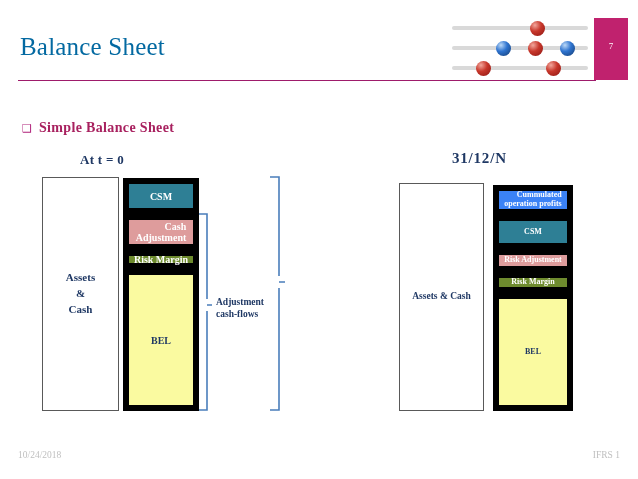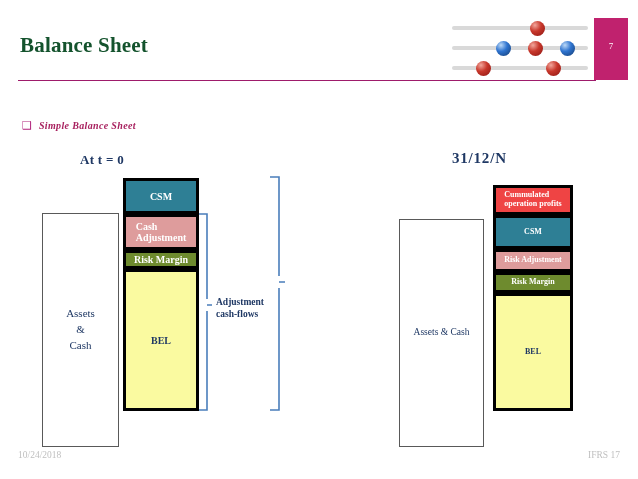--- a/index.html
+++ b/index.html
@@ -14,22 +14,22 @@
     -webkit-font-smoothing: antialiased;
   }
 
   
   #slide-header {
     position: absolute; left: 0; top: 0; width: 638px; height: 86px;
   }
   #page-title {
     position: absolute; left: 20px; top: 33px;
     font-family: "Liberation Serif", serif;
-    font-size: 21px; font-weight: 700;
-    color: #14532d; letter-spacing: 0.2px;
+    font-size: 25px; font-weight: 400;
+    color: #0369a1; letter-spacing: 0.2px;
     white-space: nowrap;
   }
   #title-rule {
     position: absolute; left: 18px; top: 80px; width: 578px; height: 1px;
     background: #9E1B6B;
   }
 
   
   #abacus { position: absolute; left: 452px; top: 20px; width: 136px; height: 56px; }
   .abacus-bar {
@@ -62,60 +62,60 @@
   
   #bullet-row {
     position: absolute; left: 22px; top: 120px;
     display: flex; align-items: center; gap: 7px;
   }
   #bullet-glyph {
     color: #B0217A; font-size: 11px; line-height: 1;
     font-family: "DejaVu Sans", sans-serif;
   }
   #bullet-text {
-    color: #A8215F; font-weight: bold; font-size: 10px;
-    font-family: "Liberation Serif", serif; letter-spacing: 0.35px; font-style: italic;
+    color: #A8215F; font-weight: bold; font-size: 14px;
+    font-family: "Liberation Serif", serif; letter-spacing: 0.35px;
   }
 
   
   #diagram { position: absolute; left: 0; top: 0; width: 638px; height: 479px; }
 
   .scenario-heading {
     position: absolute;
     color: #1F3864; font-weight: bold;
     font-family: "Liberation Serif", serif;
     white-space: nowrap;
   }
   #heading-left  { left: 80px;  top: 152px; font-size: 13px; letter-spacing: 0.3px; }
   #heading-right { left: 452px; top: 150px; font-size: 15px; letter-spacing: 0.8px; }
 
   
   .asset-box {
     position: absolute; box-sizing: border-box;
     background: #ffffff; border: 1px solid #595959;
     display: flex; align-items: center; justify-content: center;
-    color: #1F3864; font-weight: normal; text-align: center;
-    font-family: "Liberation Serif", serif; line-height: 1.45; margin-top: 36px;
+    color: #1F3864; font-weight: bold; text-align: center;
+    font-family: "Liberation Serif", serif; line-height: 1.45;
   }
   #asset-box-left  { left: 42px;  top: 177px; width: 77px;  height: 234px; font-size: 11px; }
   #asset-box-right { left: 399px; top: 183px; width: 85px;  height: 228px; font-size: 9.5px; }
 
   
   .stack {
     position: absolute; box-sizing: border-box;
   }
   #stack-left  { left: 123px; top: 178px; width: 76px; height: 233px; }
   #stack-right { left: 493px; top: 185px; width: 80px; height: 226px; }
 
   .stack-seg {
     position: absolute; box-sizing: border-box;
     display: flex; align-items: center; justify-content: center;
-    text-align: left; font-weight: bold; line-height: 1.1;
-    font-family: "Liberation Serif", serif;
-    border: 3px solid #000000;
+    text-align: right; font-weight: bold; line-height: 1.1;
+    font-family: "Liberation Serif", serif;
+    border: 6px solid #000000;
   }
   #stack-left  .stack-seg { width: 76px; left: 0; font-size: 10px; }
   #stack-right .stack-seg { width: 80px; left: 0; font-size: 8px; }
 
   
   #footer-date {
     position: absolute; left: 18px; top: 450px;
     color: #BFBFBF; font-size: 9.5px;
     font-family: "Liberation Serif", serif;
   }
@@ -175,33 +175,33 @@
       <div class="stack-seg" style="top: 0px; height: 36px; background: rgb(46, 127, 149); color: rgb(255, 255, 255); white-space: pre-line;">CSM</div>
       <div class="stack-seg" style="top: 36px; height: 36px; background: rgb(222, 156, 156); color: rgb(255, 255, 255); white-space: pre-line;">Cash
 Adjustment</div>
       <div class="stack-seg" style="top: 72px; height: 19px; background: rgb(110, 139, 46); color: rgb(255, 255, 255); white-space: pre-line;">Risk Margin</div>
       <div class="stack-seg" style="top: 91px; height: 142px; background: rgb(250, 250, 160); color: rgb(31, 56, 100); white-space: pre-line;">BEL</div>
     </div>
 
   <div class="asset-box" id="asset-box-right">Assets &amp; Cash</div>
 
   <div class="stack" id="stack-right">
-      <div class="stack-seg" style="top: 0px; height: 30px; background: #ef4444; color: rgb(255, 255, 255); white-space: pre-line;">Cummulated
+      <div class="stack-seg" style="top: 0px; height: 30px; background: #3b82f6; color: rgb(255, 255, 255); white-space: pre-line;">Cummulated
 operation profits</div>
       <div class="stack-seg" style="top: 30px; height: 34px; background: rgb(46, 127, 149); color: rgb(255, 255, 255); white-space: pre-line;">CSM</div>
       <div class="stack-seg" style="top: 64px; height: 23px; background: rgb(222, 156, 156); color: rgb(255, 255, 255); white-space: pre-line;">Risk Adjustment</div>
       <div class="stack-seg" style="top: 87px; height: 21px; background: rgb(110, 139, 46); color: rgb(255, 255, 255); white-space: pre-line;">Risk Margin</div>
       <div class="stack-seg" style="top: 108px; height: 118px; background: rgb(250, 250, 160); color: rgb(31, 56, 100); white-space: pre-line;">BEL</div>
     </div>
 
   <svg id="bracket-layer" width="638" height="479" style="position:absolute;left:0;top:0;pointer-events:none;">
 
     <path id="bracket-fulfilment" d="M 199 214 L 207 214 L 207 299 M 207 311 L 207 410 L 199 410 M 207 305 L 212 305" fill="none" stroke="#4A7EBB" stroke-width="1.6"></path>
 
     <path id="bracket-underwritten" d="M 270 177 L 279 177 L 279 276 M 279 288 L 279 410 L 270 410 M 279 282 L 285 282" fill="none" stroke="#4A7EBB" stroke-width="1.6"></path>
   </svg>
 
   <div class="bracket-label" id="label-fulfilment" style="white-space: pre-line;">Adjustment
 cash-flows</div>
 </div>
 
 <div id="footer-date">10/24/2018</div>
-<div id="footer-right">IFRS 17</div>
+<div id="footer-right">IFRS 1</div>
 
 </body></html>

